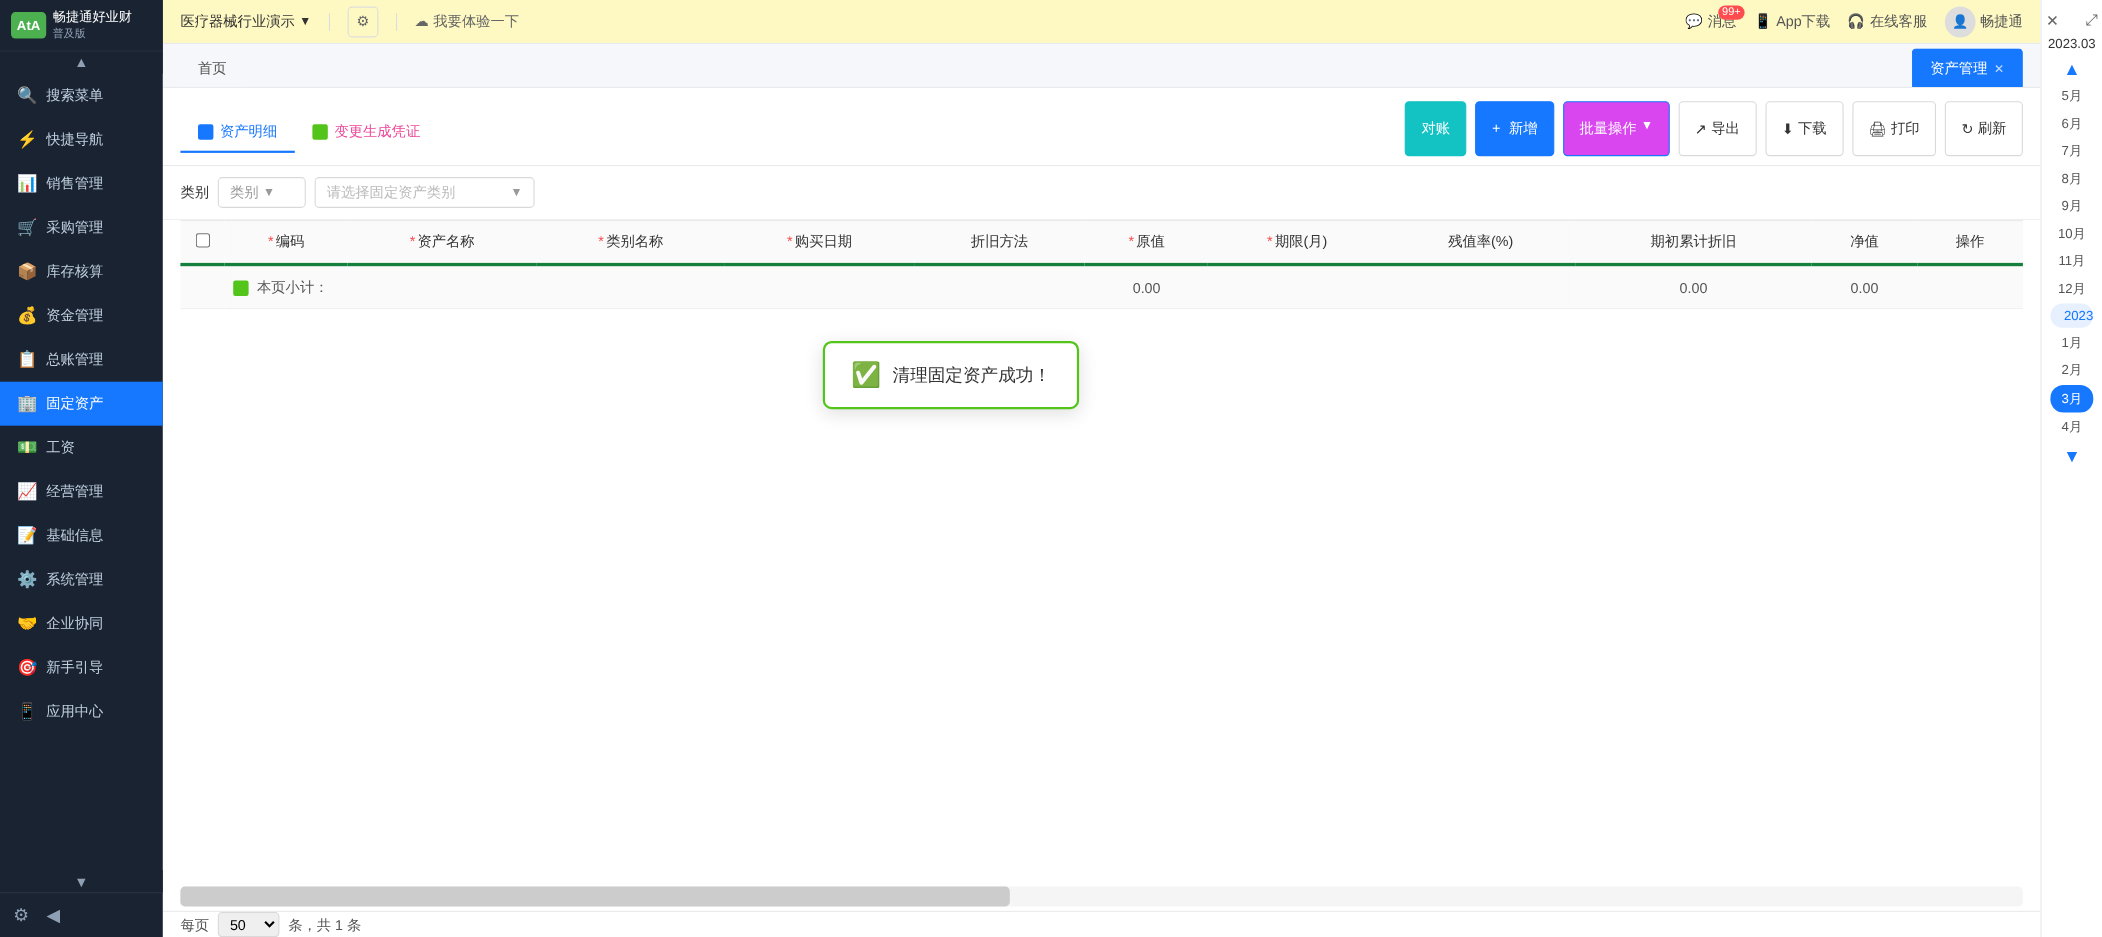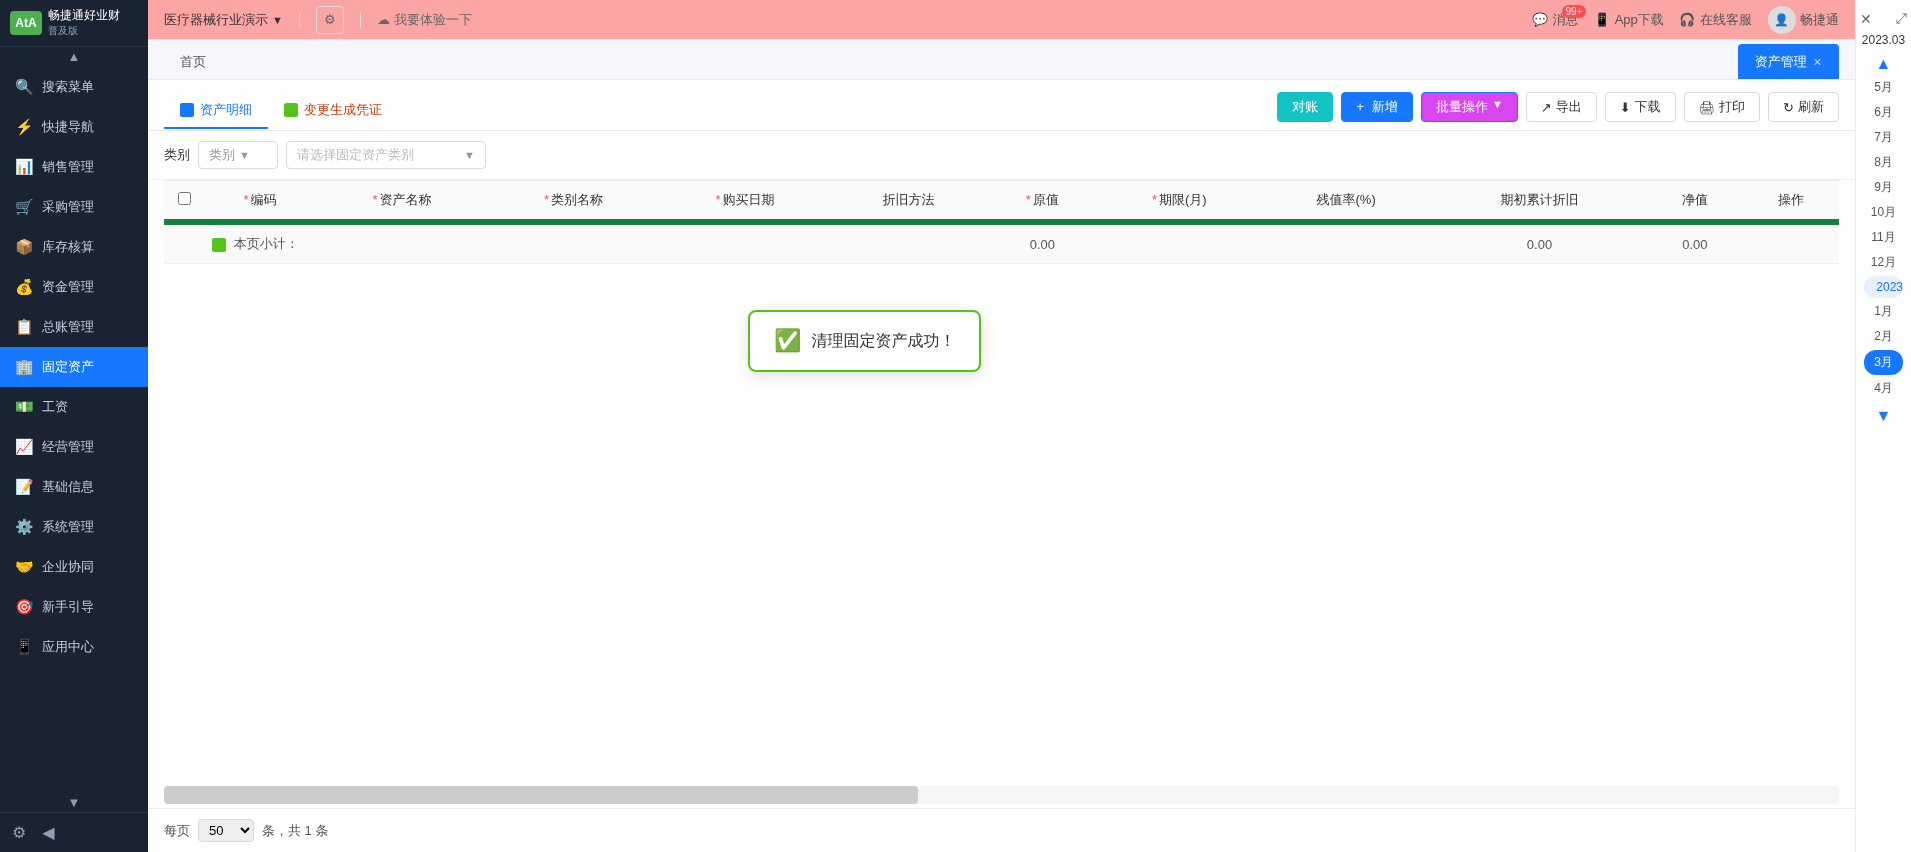--- a/index.html
+++ b/index.html
@@ -94,21 +94,21 @@
     .main {
       flex: 1;
       display: flex;
       flex-direction: column;
       overflow: hidden;
     }
 
     
     .topbar {
       height: 40px;
-      background: #fca5a5;
+      background: #fef9c3;
       border-bottom: 1px solid #e8eaed;
       display: flex;
       align-items: center;
       padding: 0 16px;
       gap: 8px;
       text-align: right;
     }
     .topbar-company {
       display: flex;
       align-items: center;
@@ -243,21 +243,21 @@
       gap: 0;
     }
     .subtab {
       padding: 8px 16px;
       font-size: 13px;
       cursor: pointer;
       display: flex;
       align-items: center;
       gap: 6px;
       border-bottom: 2px solid transparent;
-      color: #c2410c;
+      color: #ec4899;
     }
     .subtab.active {
       color: #1677ff;
       border-bottom: 2px solid #1677ff;
     }
     .subtab-icon {
       width: 14px;
       height: 14px;
       background: #1677ff;
       border-radius: 2px;
@@ -270,21 +270,21 @@
       border-radius: 2px;
       display: inline-block;
     }
     .subtab-right {
       display: flex;
       align-items: center;
       gap: 8px;
       padding-bottom: 8px;
     }
     .btn {
-      padding: 5px 14px;
+      padding: 15px 14px;
       border-radius: 4px;
       border: 1px solid #d9d9d9;
       background: #fff;
       cursor: pointer;
       font-size: 13px;
       color: #333;
       display: flex;
       align-items: center;
       gap: 4px;
     }
@@ -343,21 +343,21 @@
       overflow: auto;
       padding: 0 16px;
     }
     table {
       width: 100%;
       border-collapse: collapse;
       font-size: 13px;
     }
     thead th {
       background: #fafafa;
-      border-bottom: 6px solid #15803d;
+      border-bottom: 3px solid #15803d;
       border-top: 1px solid #e8eaed;
       padding: 10px 8px;
       text-align: center;
       color: #333;
       font-weight: 500;
       white-space: nowrap;
     }
     thead th .required {
       color: #ff4d4f;
       margin-right: 2px;
@@ -414,21 +414,21 @@
       z-index: 100;
       white-space: nowrap;
     }
     .toast-check {
       color: #52c41a;
       font-size: 22px;
     }
 
     
     .bottom-bar {
-      height: 44px;
+      height: 24px;
       background: #fff;
       border-top: 1px solid #e8eaed;
       display: flex;
       align-items: center;
       padding: 0 16px;
       gap: 8px;
       font-size: 13px;
       color: #555;
     }
     .page-size-select {

